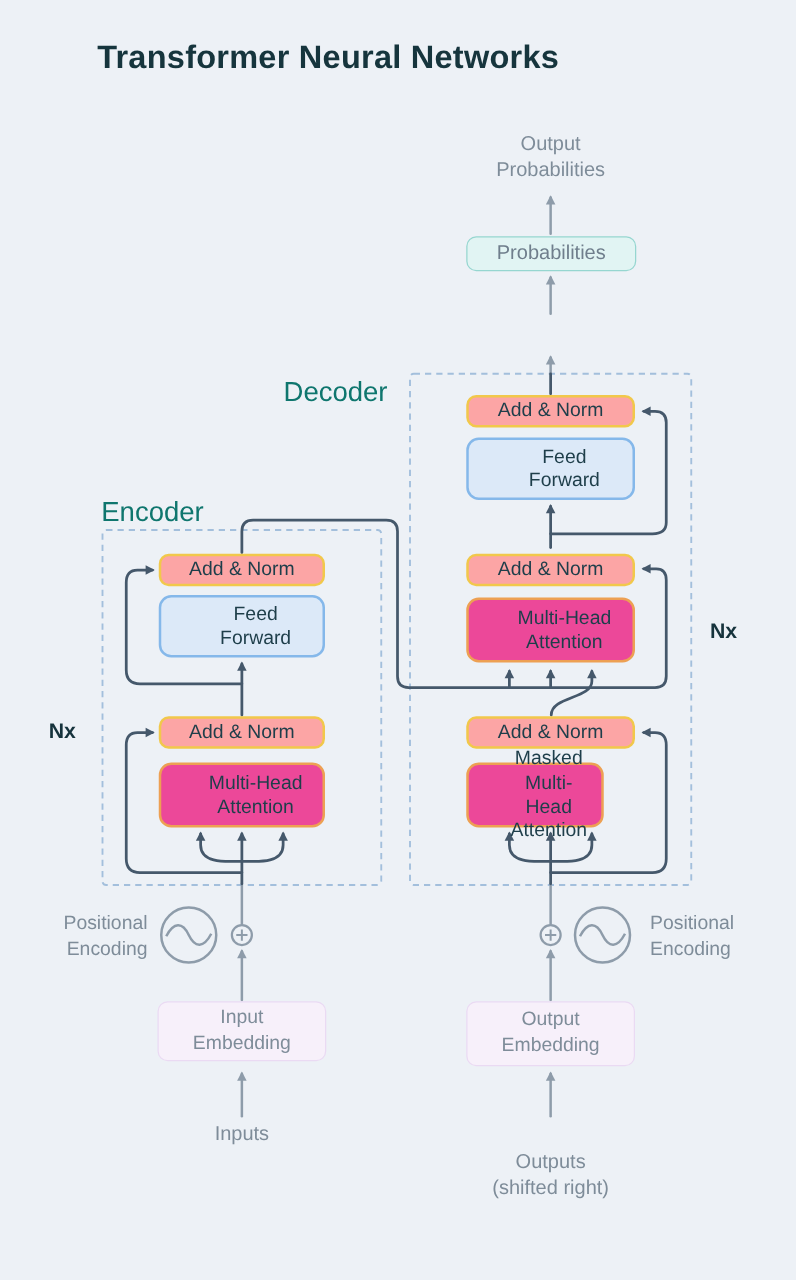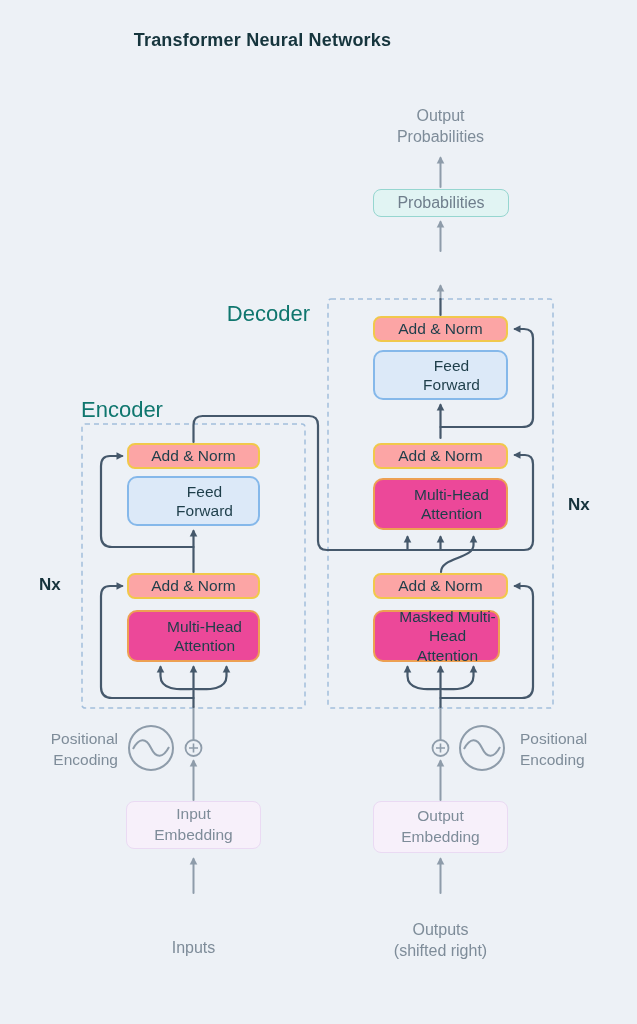--- a/index.html
+++ b/index.html
@@ -1,20 +1,20 @@
 <!DOCTYPE html>
 <html><head>
 <meta charset="utf-8">
 <style>
   html,body{margin:0;padding:0;background:#EDF1F6;}
   #canvas{position:relative;width:637px;height:1024px;margin:0 auto;background:#EDF1F6;
           font-family:"Liberation Sans", sans-serif;overflow:hidden;}
   #wires{position:absolute;left:0;top:0;width:637px;height:1024px;}
   .title{position:absolute;left:0;top:30px;width:525px;text-align:center;
-         font-size:18px;font-weight:700;color:#16353D;letter-spacing:.2px;}
+         font-size:26px;font-weight:700;color:#16353D;letter-spacing:.2px;}
   .box{position:absolute;box-sizing:border-box;display:flex;align-items:center;justify-content:center;
        text-align:center;font-size:15.5px;line-height:1.25;color:#1E3E4A;white-space:pre-line;}
   .r8{border-radius:8px;} .r10{border-radius:10px;padding-left:22px;}
   .b-yellow{background:#fca5a5;border:2px solid #F1C84B;}
   .b-blue{background:#DCE9F8;border:2px solid #85B8EA;}
   .b-orange{background:#ec4899;border:2px solid #EDA053;}
   .b-cyan{background:#E1F4F3;border:1.8px solid #96D6D0;color:#6F7E8C;font-size:16px;}
   .b-purple{background:#EEE8F8;border:1.8px solid #C8B7E9;color:#6F7E8C;font-size:16px;}
   .b-emb{background:#F7F0FA;border:1.5px solid #EADAF3;color:#7E8C99;font-size:15.5px;line-height:1.35;}
   .lbl{position:absolute;color:#7E8C99;font-size:16px;line-height:1.33;text-align:center;white-space:pre-line;}
@@ -109,37 +109,37 @@
   <div class="nx" style="left:39px;top:575px;">Nx</div>
   <div class="nx" style="left:568px;top:495px;">Nx</div>
 
   <div class="box b-yellow r8" style="left:373px;top:316px;width:135px;height:26px;">Add &amp; Norm</div>
   <div class="box b-blue r10" style="left:373px;top:350px;width:135px;height:50px;">Feed
 Forward</div>
   <div class="box b-yellow r8" style="left:373px;top:443px;width:135px;height:26px;">Add &amp; Norm</div>
   <div class="box b-orange r10" style="left:373px;top:478px;width:135px;height:52px;">Multi-Head
 Attention</div>
   <div class="box b-yellow r8" style="left:373px;top:573px;width:135px;height:26px;">Add &amp; Norm</div>
-  <div class="box b-orange r10" style="left:373px;top:610px;width:127px;height:52px;">Masked Multi-
+  <div class="box b-orange r10" style="left:373px;top:610px;width:110px;height:52px;">Masked Multi-
 Head Attention</div>
 
   <div class="box b-yellow r8" style="left:127px;top:443px;width:133px;height:26px;">Add &amp; Norm</div>
   <div class="box b-blue r10" style="left:127px;top:476px;width:133px;height:50px;">Feed
 Forward</div>
   <div class="box b-yellow r8" style="left:127px;top:573px;width:133px;height:26px;">Add &amp; Norm</div>
   <div class="box b-orange r10" style="left:127px;top:610px;width:133px;height:52px;">Multi-Head
 Attention</div>
 
   <div class="lbl" style="right:519px;top:729px;width:110px;text-align:right;font-size:15.5px;">Positional
 Encoding</div>
   <div class="lbl" style="left:520px;top:729px;width:110px;text-align:left;font-size:15.5px;">Positional
 Encoding</div>
 
   <div class="box b-emb r8" style="left:126px;top:801px;width:135px;height:48px;">Input
 Embedding</div>
   <div class="box b-emb r8" style="left:373px;top:801px;width:135px;height:52px;">Output
 Embedding</div>
 
-  <div class="lbl" style="left:123px;top:937px;width:141px;">Inputs</div>
+  <div class="lbl" style="left:123px;top:897px;width:141px;">Inputs</div>
   <div class="lbl" style="left:360px;top:919px;width:161px;">Outputs
 (shifted right)</div>
 
 </div>
 
 </body></html>

